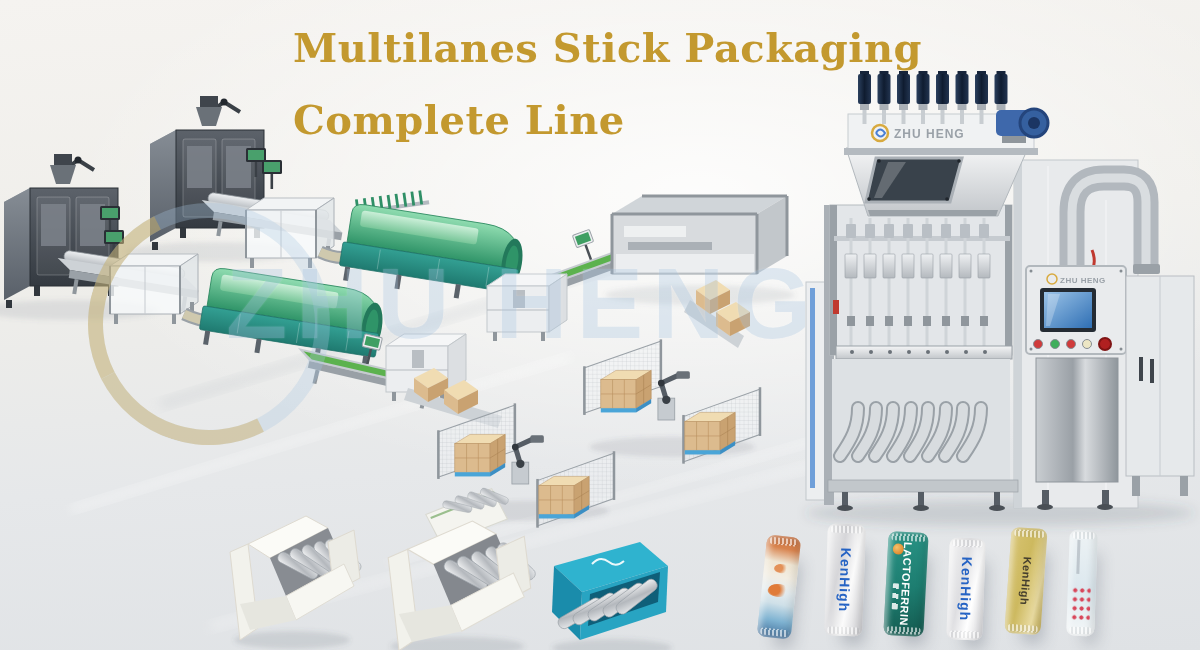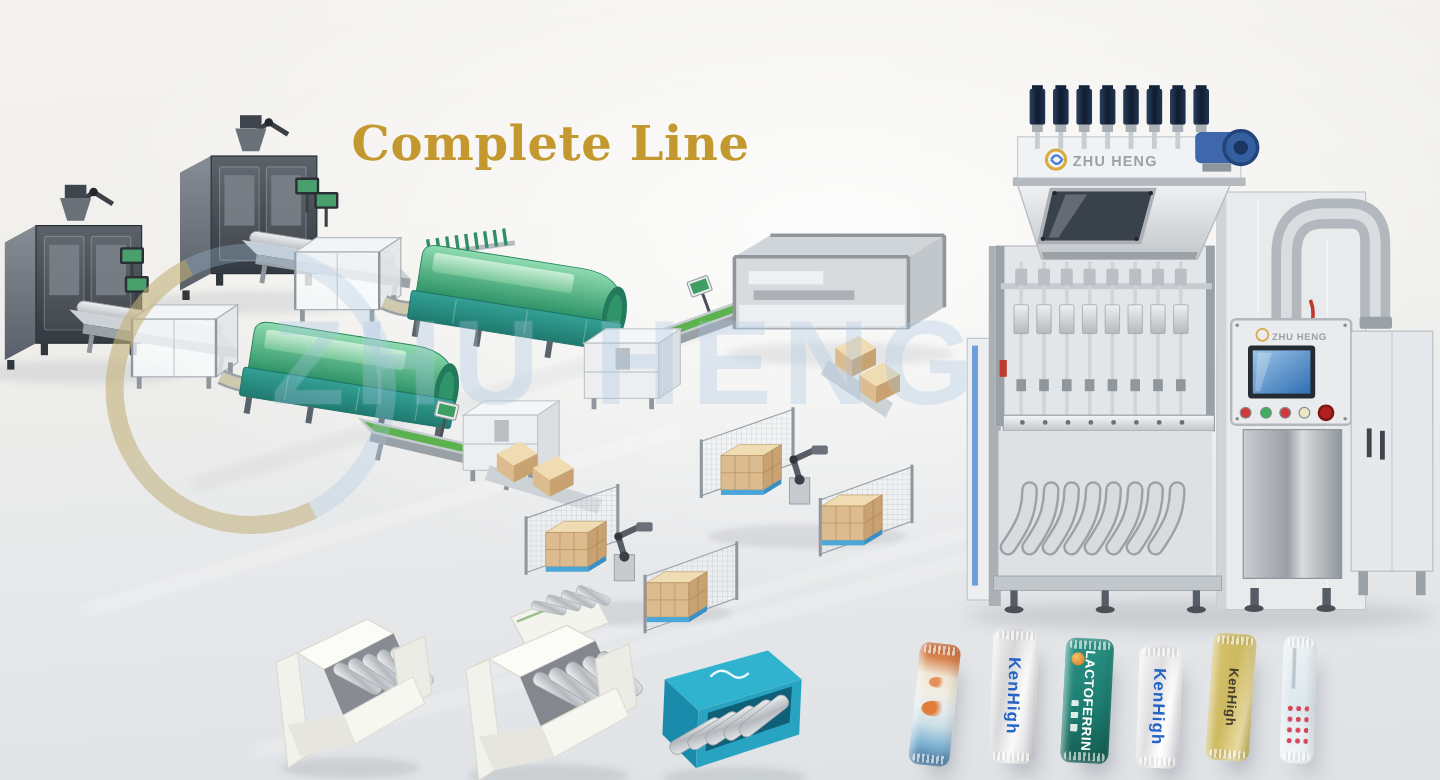--- a/index.html
+++ b/index.html
@@ -511,20 +511,21 @@
       <use href="#bstick" transform="translate(78,48) rotate(56) scale(1.1)"></use>
       <use href="#bstick" transform="translate(92,43) rotate(54) scale(1.1)"></use>
       <use href="#bstick" transform="translate(104,39) rotate(52) scale(1.1)"></use>
     </g>
   </svg>
 
   <div class="wm wm-ring"></div>
   <div class="wm wm-arc"></div>
   <div class="wm wm-text">ZHU HENG</div>
 
+  <div class="title l1">Multilanes Stick Packaging</div>
   <div class="title l2">Complete Line</div>
 
   <div>
     <div class="stick s1">
       <span class="crimp top"></span>
       <span class="fish"></span>
       <span class="fish f2"></span>
       <span class="crimp bot"></span>
     </div>
     <div class="stick s2">

